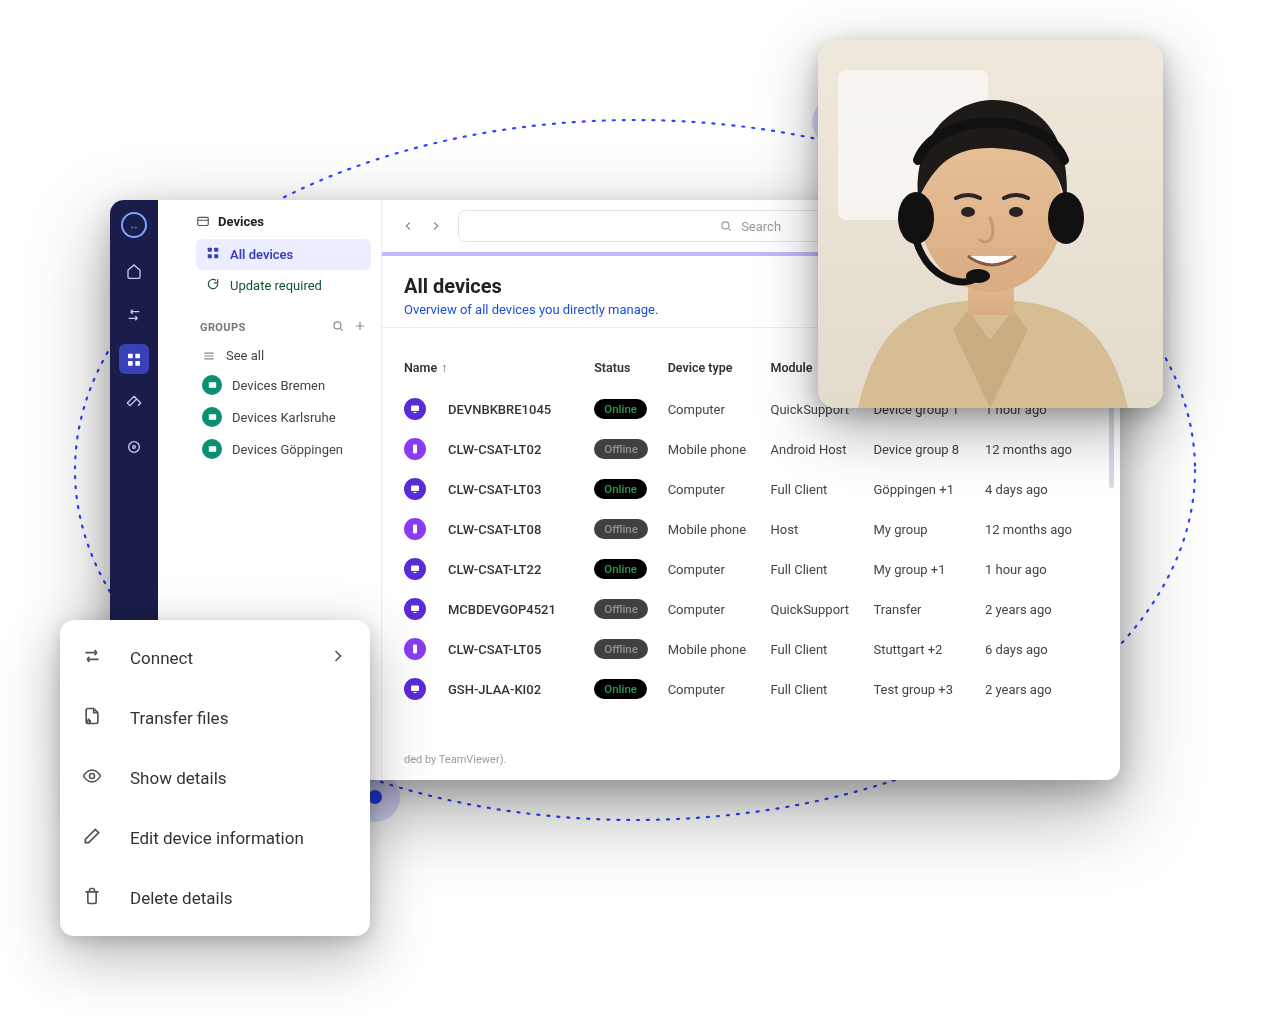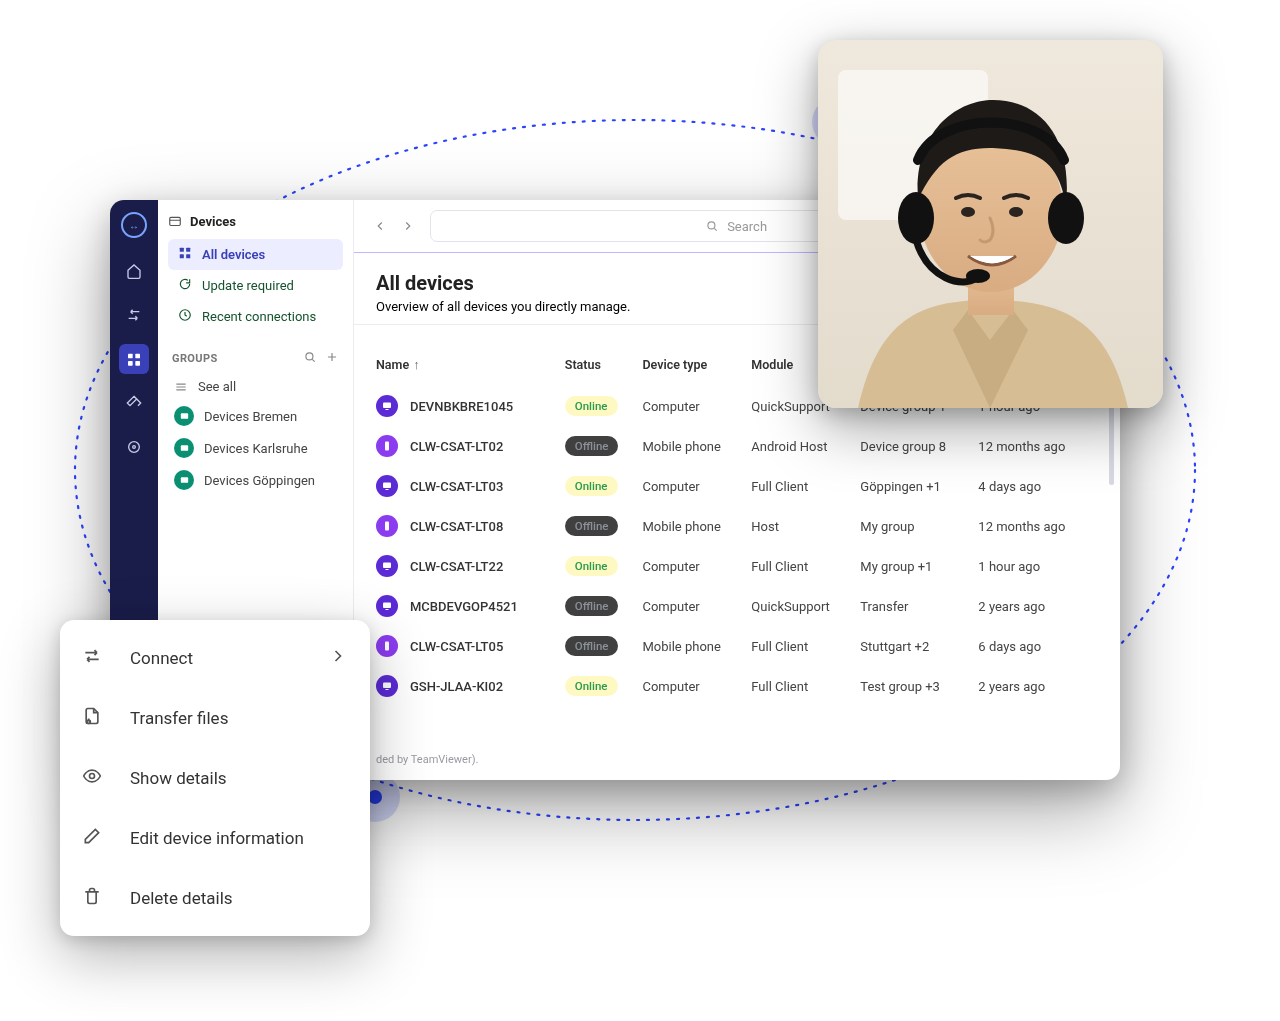--- a/index.html
+++ b/index.html
@@ -80,20 +80,21 @@
     color:#fff;
   }
   .nav-rail svg { width:16px; height:16px; }
 
   .sidebar {
     width: 196px;
     border-right: 1px solid #ececf0;
     padding: 14px 10px;
     font-size: 13px;
     color: #444;
+    margin-left: 28px;
   }
   .sidebar-header {
     display:flex; align-items:center; gap:8px;
     font-weight:700; color:#222; margin-bottom:10px;
     font-size:13px;
   }
   .sidebar-item {
     display:flex; align-items:center; gap:10px;
     padding:7px 10px;
     border-radius:6px;
@@ -125,21 +126,21 @@
   .group-avatar svg{width:11px;height:11px;color:#fff;}
 
   .main {
     flex:1;
     display:flex;
     flex-direction:column;
   }
   .topbar {
     display:flex; align-items:center; gap:10px;
     padding:10px 14px;
-    border-bottom:1px solid #c4b5fd;
+    border-bottom:4px solid #c4b5fd;
   }
   .nav-arrows { display:flex; gap:4px; color:#888;}
   .nav-arrows .arrow {
     width:24px;height:24px;display:flex;align-items:center;justify-content:center;
     border-radius:4px;cursor:pointer;
   }
   .search {
     flex:1;
     display:flex; align-items:center; justify-content:center;
     gap:8px;
@@ -153,44 +154,44 @@
     border:1px solid #e3e3ea;
     border-radius:6px;
     padding:5px 8px;
     font-size:11px;
     color:#888;
     white-space:nowrap;
   }
 
   .content { padding:18px 22px 8px; }
   .page-title { font-size:20px; font-weight:700; color:#222; margin-bottom:4px;}
-  .page-sub { font-size:13px; color:#000000; margin-bottom:8px;}
+  .page-sub { font-size:13px; color:#1d4ed8; margin-bottom:8px;}
   .divider { height:1px; background:#ececf0; margin:10px -22px 0;}
 
   .table-wrap { padding: 24px 22px 0; position:relative; }
   table { width:100%; border-collapse:collapse; font-size:13px; color:#444;}
   thead th {
     text-align:left; font-weight:600; color:#333;
     padding:0 8px 14px 0; font-size:12.5px;
   }
   thead th .sort { margin-left:4px; color:#666;}
   tbody td { padding:9px 8px 9px 0; vertical-align:middle;}
-  .name-cell { display:flex; align-items:center; gap:12px; font-weight:500; color:#333;}
+  .name-cell { display:flex; align-items:center; gap:22px; font-weight:500; color:#333;}
   .dev-icon {
     width:22px;height:22px;border-radius:50%;
     display:flex;align-items:center;justify-content:center;
   }
   .dev-icon svg{width:12px;height:12px;color:#fff;}
   .dev-computer{background:#5b2bd6;}
   .dev-mobile{background:#8b3cf0;}
   .status-pill {
     display:inline-block; padding:3px 10px; border-radius:999px;
     font-size:11.5px; font-weight:500;
   }
-  .st-online { background:#fef9c3; color:#2a9a4f;}
+  .st-online { background:#000000; color:#2a9a4f;}
   .st-offline { background:#404040; color:#8a8f98;}
 
   .footer-note {
     font-size:11px; color:#9a9aa4;
     padding:10px 22px 14px;
   }
 
   .v-scroll {
     position:absolute; right:6px; top:32px; width:5px; height:120px;
     background:#d7d9e3; border-radius:3px;
@@ -291,27 +292,20 @@
               <rect x="3" y="14" width="7" height="7" rx="1"></rect>
               <rect x="14" y="14" width="7" height="7" rx="1"></rect>
             </svg></span>
           <span>All devices</span>
         </div>
         <div class="sidebar-item">
           <span><svg class="icon-sm" viewBox="0 0 24 24" fill="none" stroke="currentColor" stroke-width="2">
               <path d="M20 12a8 8 0 1 1-3-6.2M20 4v6h-6"></path>
             </svg></span>
           <span>Update required</span>
-        </div>
-        <div class="sidebar-item">
-          <span><svg class="icon-sm" viewBox="0 0 24 24" fill="none" stroke="currentColor" stroke-width="2">
-              <circle cx="12" cy="12" r="9"></circle>
-              <path d="M12 7v5l3 2"></path>
-            </svg></span>
-          <span>Recent connections</span>
         </div>
       </div>
 
     <div class="groups-label">
       <span>GROUPS</span>
       <span class="tools">
         <span style="cursor:pointer">
           <svg class="icon-sm" viewBox="0 0 24 24" fill="none" stroke="currentColor" stroke-width="2">
               <circle cx="11" cy="11" r="6"></circle>
               <path d="M20 20l-4-4"></path>

